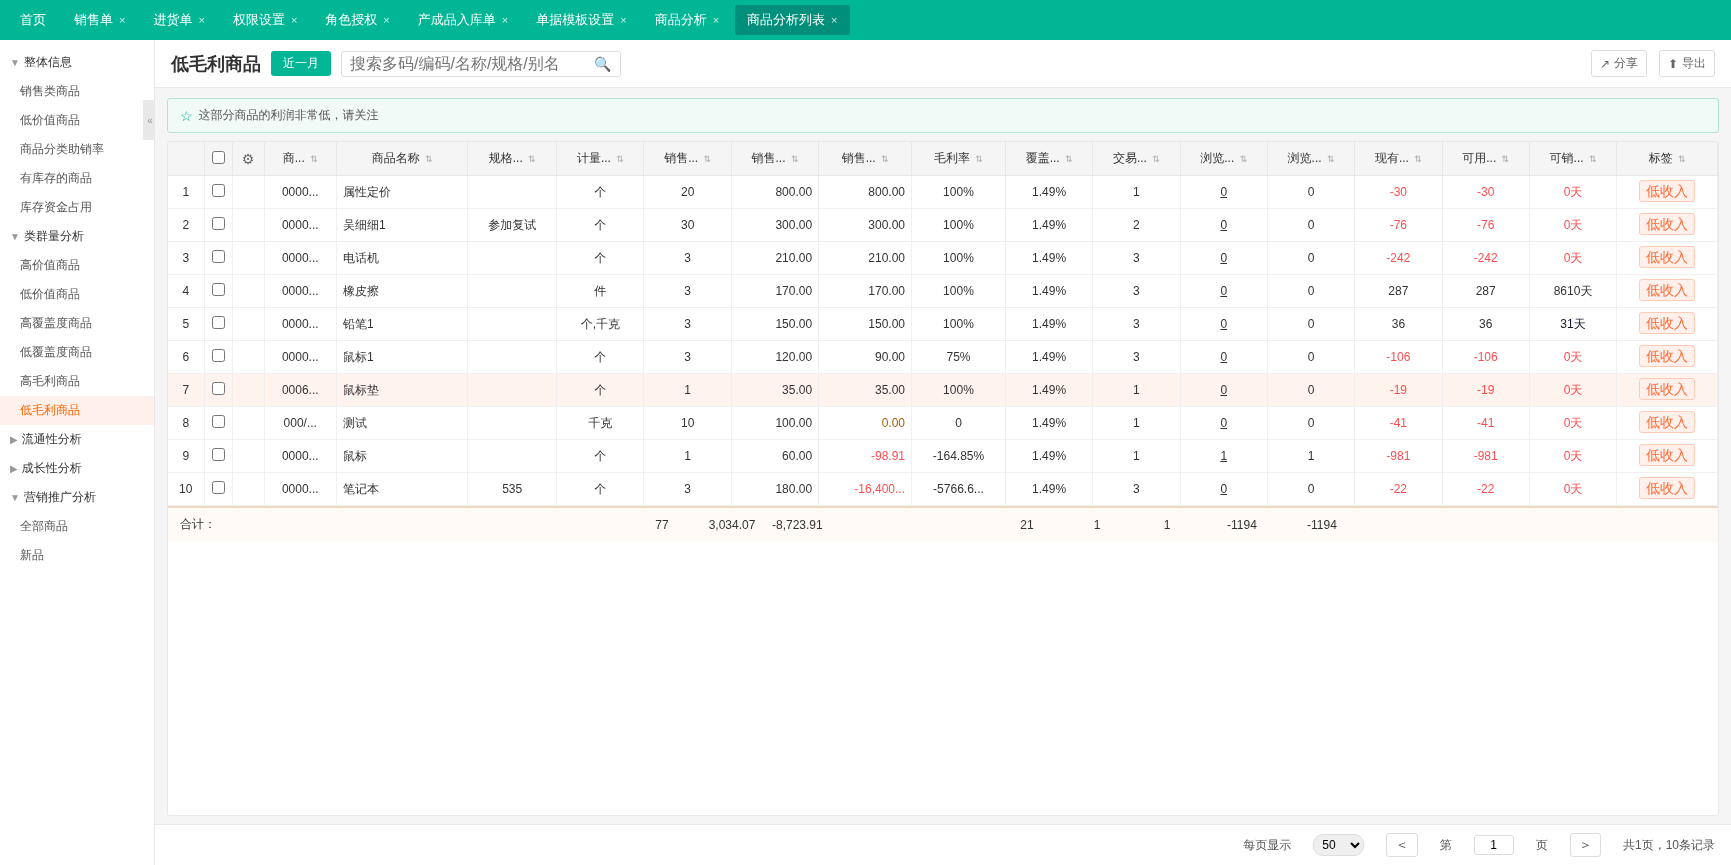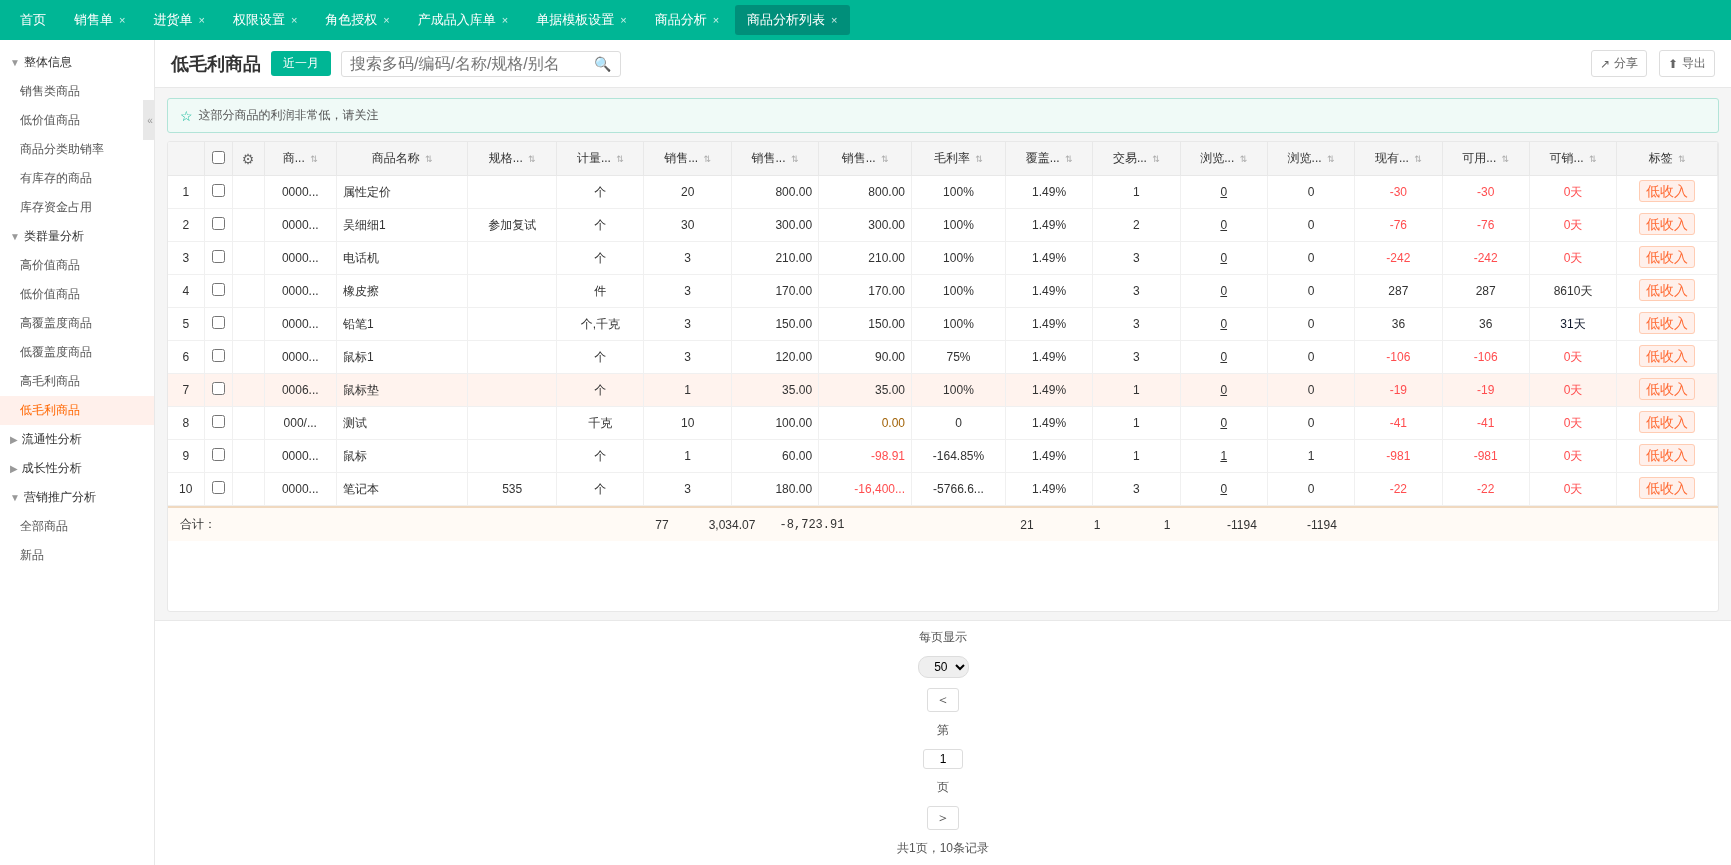--- a/index.html
+++ b/index.html
@@ -231,31 +231,29 @@
     .footer-label { color: #333; font-weight: 500; margin-right: 20px; }
 
     
     .pagination-bar {
       background: #fff;
       border-top: 1px solid #e8e8e8;
       padding: 8px 16px;
       display: flex;
       align-items: center;
       justify-content: flex-end;
-      gap: 10px;
+      gap: 22px;
       font-size: 12px;
       color: #555;
-      flex-direction: column;
     }
     .pagination-bar select {
       border: 1px solid #ddd;
       border-radius: 10px;
       padding: 2px 4px;
       font-size: 12px;
-      text-align: right;
     }
     .page-btn {
       border: 1px solid #ddd;
       background: #fff;
       padding: 2px 8px;
       border-radius: 3px;
       cursor: pointer;
       color: #555;
     }
     .page-num-input {
@@ -629,21 +627,21 @@
         <div style="display:flex;flex:1;gap:0;align-items:center;">
           <span style="width:36px;text-align:center;"></span>
           <span style="width:28px;"></span>
           <span style="width:32px;"></span>
           <span style="min-width:70px;text-align:center;"></span>
           <span style="min-width:90px;text-align:center;"></span>
           <span style="min-width:70px;text-align:center;"></span>
           <span style="min-width:70px;text-align:center;"></span>
           <span style="min-width:60px;text-align:center;font-weight:500;">77</span>
           <span style="min-width:80px;text-align:center;font-weight:500;">3,034.07</span>
-          <span style="min-width:80px;text-align:center;font-weight:500;font-family:Liberation Mono, monospace;">-8,723.91</span>
+          <span style="min-width:80px;font-weight:500;">-8,723.91</span>
           <span style="min-width:70px;text-align:center;"></span>
           <span style="min-width:70px;text-align:center;"></span>
           <span style="min-width:70px;text-align:center;font-weight:500;">21</span>
           <span style="min-width:70px;text-align:center;font-weight:500;">1</span>
           <span style="min-width:70px;text-align:center;font-weight:500;">1</span>
           <span style="min-width:80px;text-align:center;font-weight:500;">-1194</span>
           <span style="min-width:80px;text-align:center;font-weight:500;">-1194</span>
         </div>
       </div>
     </div>

